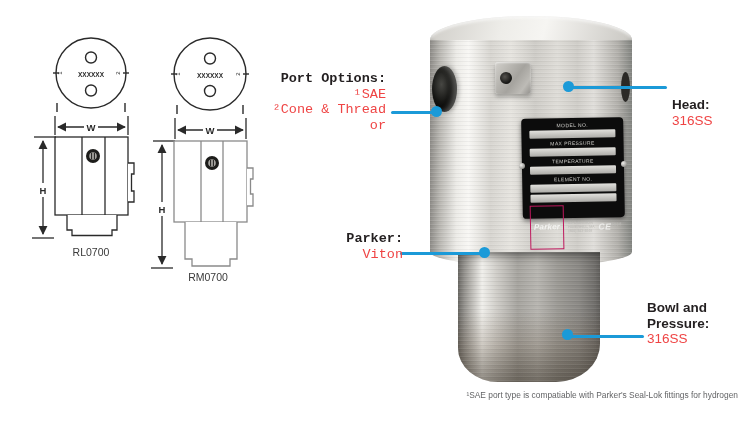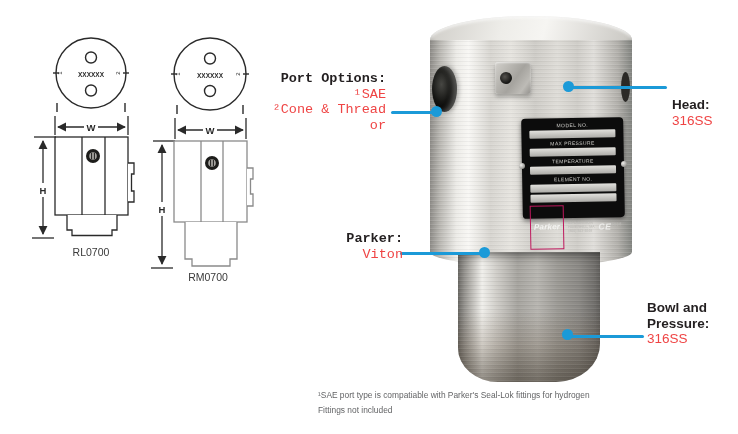--- a/index.html
+++ b/index.html
@@ -84,21 +84,21 @@
   
   .callout-line { position:absolute; height:3px; background:#1b9ad8; border-radius:2px; }
   .callout-dot  { position:absolute; width:11px; height:11px; border-radius:50%; background:#1b9ad8; }
   .callout { position:absolute; font-size:13.5px; line-height:15.5px; }
   .callout .t { font-weight:bold; color:#231f20; }
   .callout .v { color:#ef4444; }
   .align-r { text-align:right;font-family:Liberation Mono, monospace; }
 
   
   .footnotes { position:absolute; left:318px; top:388px; width:420px;
-               font-size:8.4px; line-height:15px; color:#636466; }
+               font-size:8.4px; line-height:15px; color:#636466;text-align:right; }
   .footnotes div { white-space:nowrap; }
 </style>
 </head>
 <body>
 
 <div class="page">
 
   <svg class="drawings" viewBox="0 0 300 300">
     <defs>
       <marker id="arr" viewBox="0 0 10 10" refX="9" refY="5" markerWidth="7" markerHeight="7" orient="auto-start-reverse">
@@ -245,16 +245,15 @@
   </div>
 
   <div class="callout" style="left:647px; top:300px;">
     <div class="t">Bowl and</div>
     <div class="t">Pressure:</div>
     <div class="v">316SS</div>
   </div>
 
   <div class="footnotes">
     <div>¹SAE port type is compatiable with Parker's Seal-Lok fittings for hydrogen</div>
-    <div>Fittings not included</div>
   </div>
 
 </div>
 
 </body></html>

